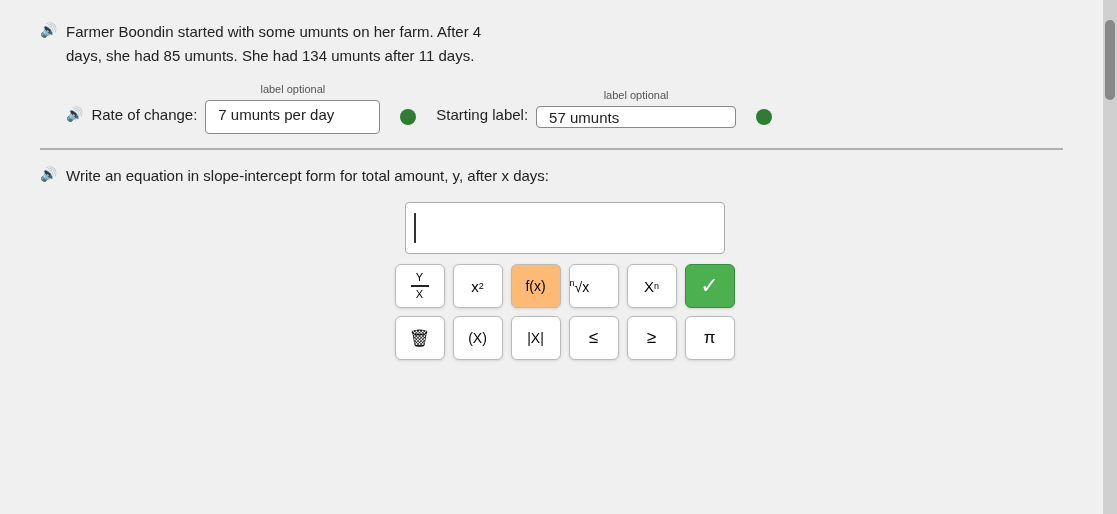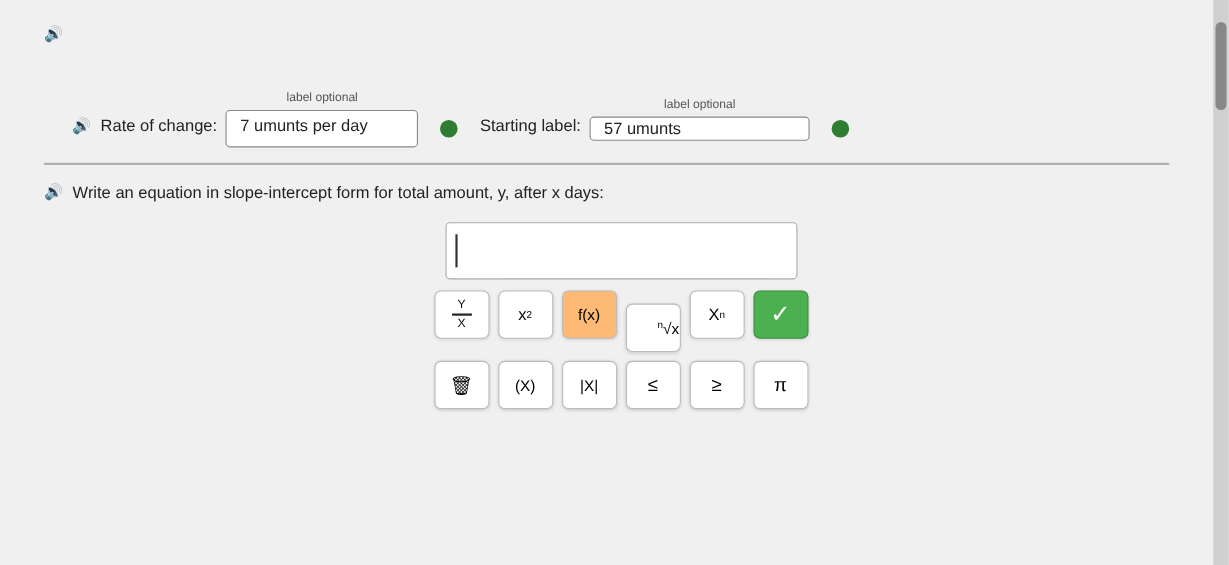--- a/index.html
+++ b/index.html
@@ -30,22 +30,22 @@
   </style>
 </head>
 <body>
 
 <div class="page-wrapper">
   <div class="content-area">
 
     <div style="position: relative; padding-left: 26px; margin-bottom: 8px;">
       <span style="position:absolute; left:0; top:2px; font-size:14px; color:#444; cursor:pointer;">🔊</span>
       <div style="font-size:15px; color:#222; line-height:1.6;">
-        <br>
-        <br>
+        <span>Farmer Boondin started with some umunts on her farm.  After 4</span><br>
+        <span>days, she had 85 umunts.  She had 134 umunts after 11 days.</span><br>
       </div>
     </div>
 
     <div style="display:flex; align-items:center; gap:20px; padding: 18px 0 14px 26px; border-bottom: 2px solid #b0b0b0; margin-bottom:14px;">
 
       <div style="display:flex; align-items:center; gap:8px;">
         <span style="font-size:14px; color:#444; cursor:pointer;">🔊</span>
         <span style="font-size:15px; color:#222;">Rate of change:</span>
         <div style="position:relative; margin-top:6px;">
           <span style="position:absolute; top:-17px; left:50%; transform:translateX(-50%); font-size:11px; color:#555; white-space:nowrap;">label optional</span>
@@ -89,21 +89,21 @@
         </div>
 
         <div style="width:50px; height:44px; border-radius:6px; background:#fff; border:1.5px solid #bbb; display:flex; align-items:center; justify-content:center; cursor:pointer; box-shadow:0 1px 3px rgba(0,0,0,0.12); font-size:15px;">
           x<sup style="font-size:9px;">2</sup>
         </div>
 
         <div style="width:50px; height:44px; border-radius:6px; background:#fdba74; border:1.5px solid #bbb; display:flex; align-items:center; justify-content:center; cursor:pointer; box-shadow:0 1px 3px rgba(0,0,0,0.12); font-size:14px;">
           <span>f(x)</span>
         </div>
 
-        <div style="width:50px; height:44px; border-radius:6px; background:#fff; border:1.5px solid #bbb; display:flex; align-items:center; justify-content:flex-end; cursor:pointer; box-shadow:0 1px 3px rgba(0,0,0,0.12); font-size:14px;margin-top:12px;">
+        <div style="width:50px; height:44px; border-radius:6px; background:#fff; border:1.5px solid #bbb; display:flex; align-items:center; justify-content:flex-start; cursor:pointer; box-shadow:0 1px 3px rgba(0,0,0,0.12); font-size:14px;">
           <span><sup style="font-size:9px;">n</sup>√x</span>
         </div>
 
         <div style="width:50px; height:44px; border-radius:6px; background:#fff; border:1.5px solid #bbb; display:flex; align-items:center; justify-content:center; cursor:pointer; box-shadow:0 1px 3px rgba(0,0,0,0.12); font-size:15px;">
           X<sub style="font-size:9px;">n</sub>
         </div>
 
         <div style="width:50px; height:44px; border-radius:6px; background:#4caf50; border:1.5px solid #388e3c; display:flex; align-items:center; justify-content:center; cursor:pointer; box-shadow:0 1px 3px rgba(0,0,0,0.12); font-size:22px; color:#fff;">
           ✓
         </div>

